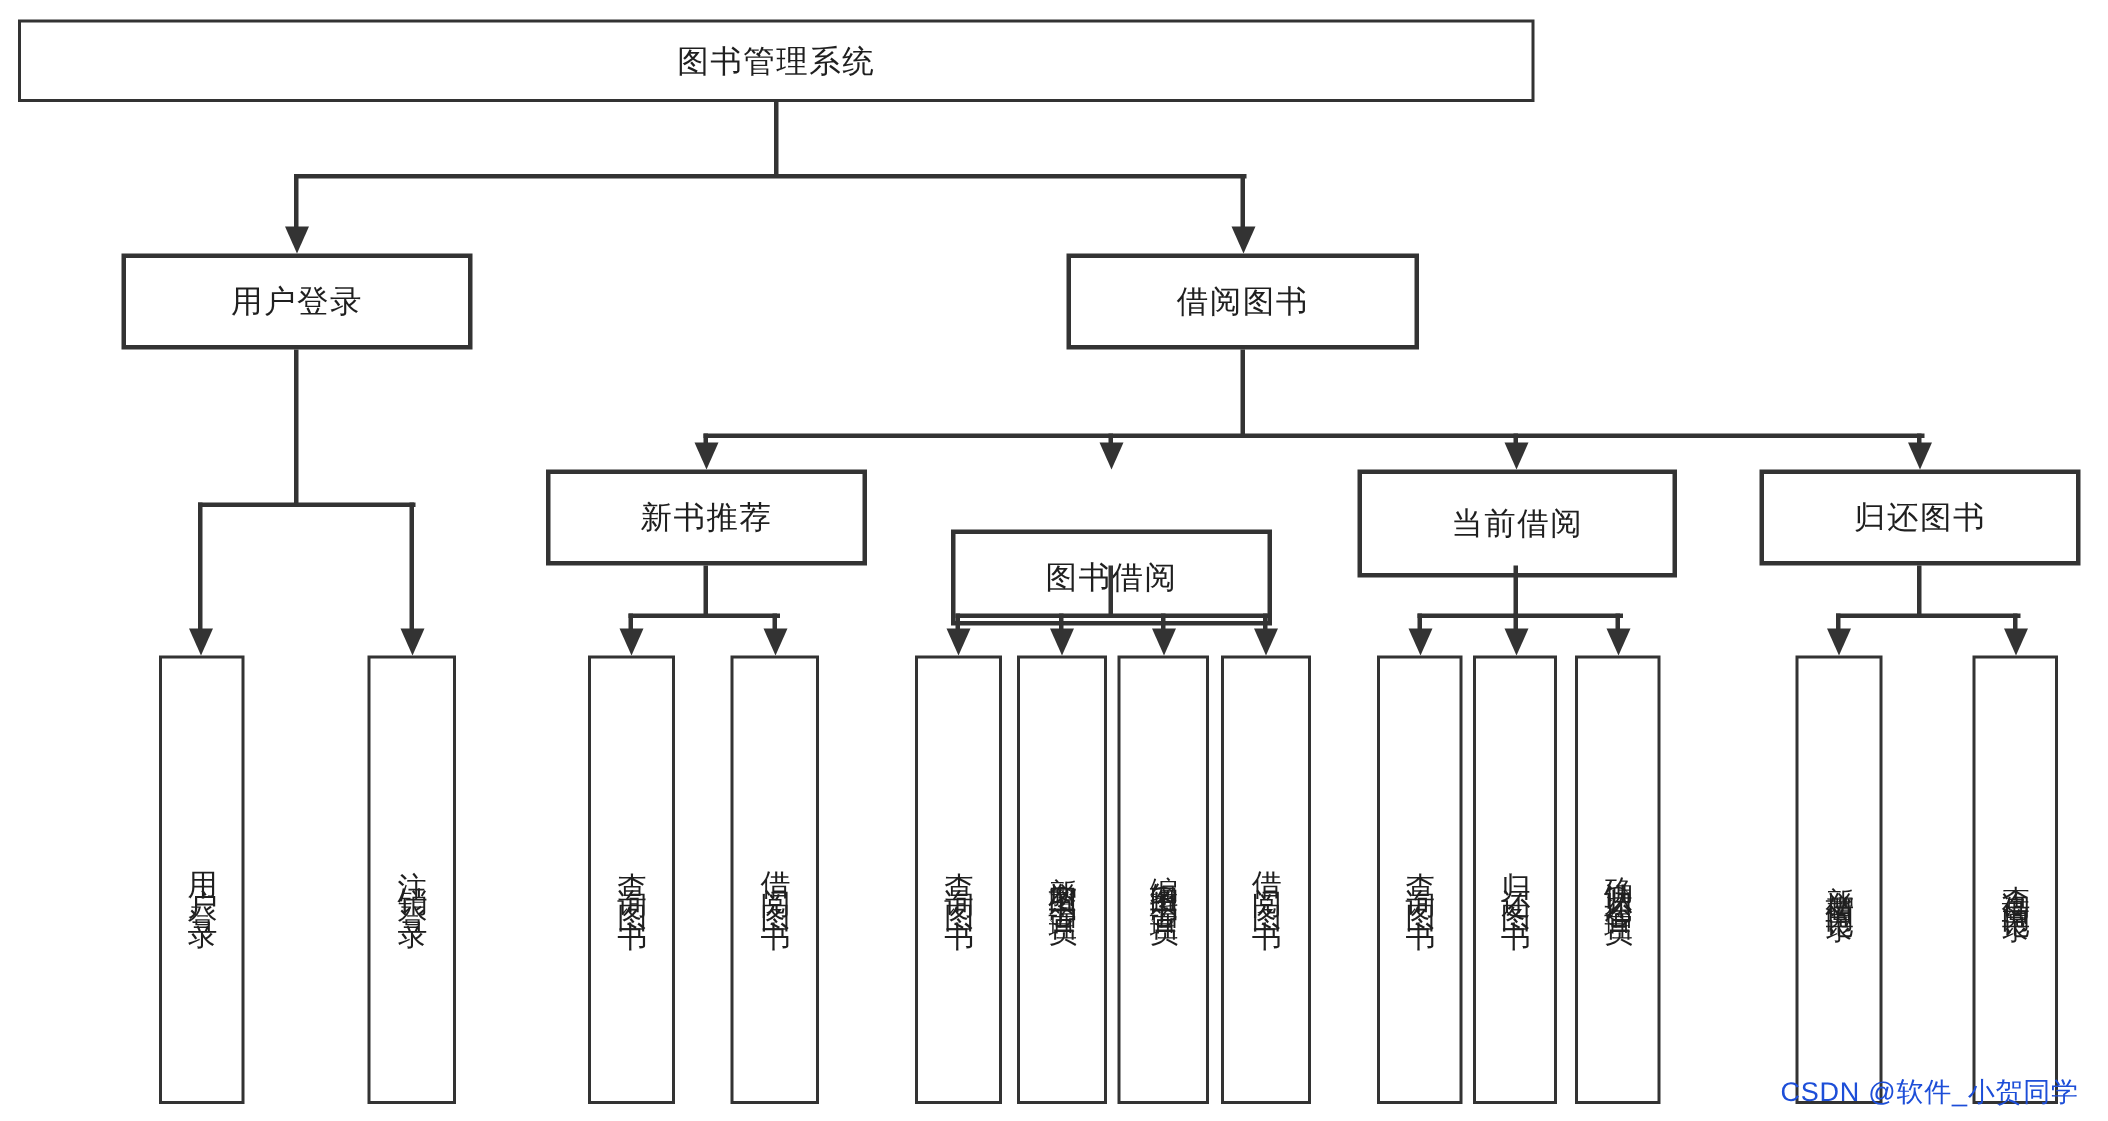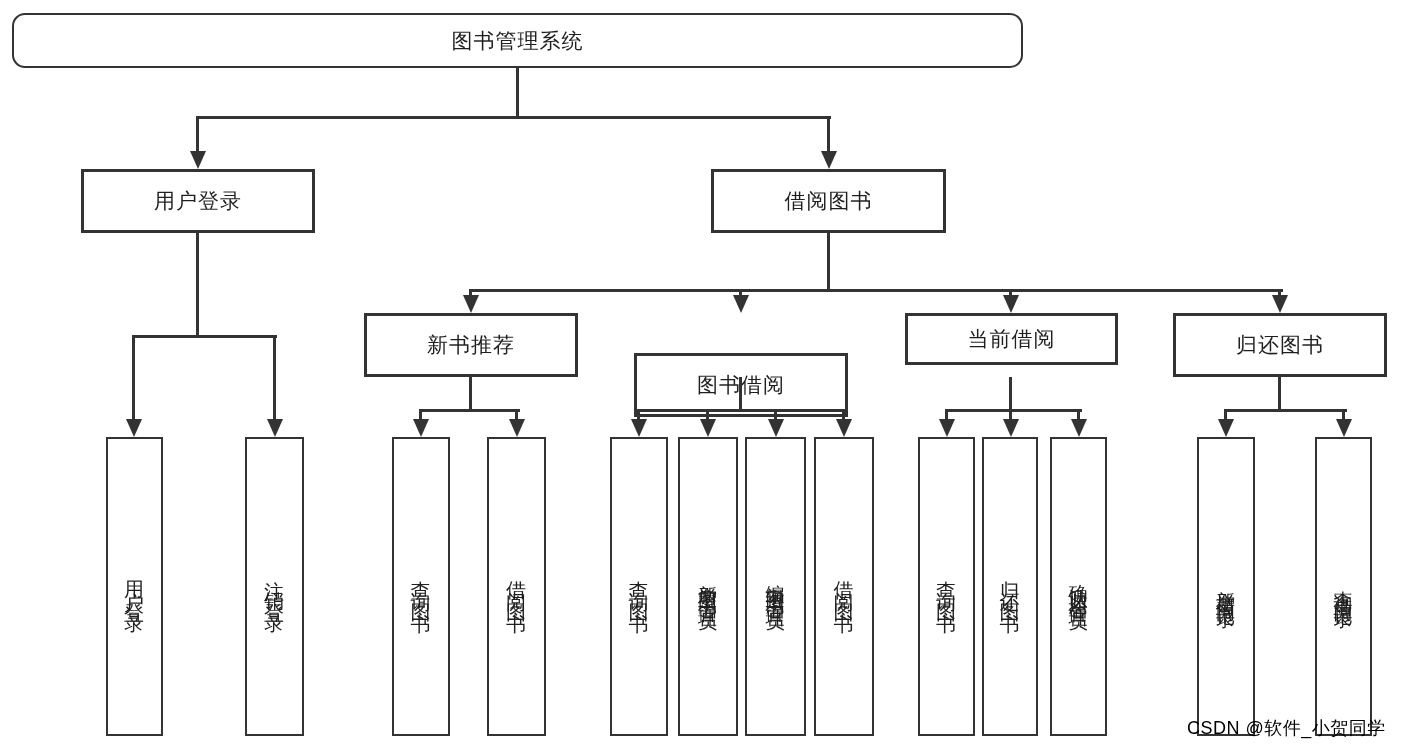--- a/index.html
+++ b/index.html
@@ -31,46 +31,46 @@
   }
   .leaf .vlbl.tight{font-size:19px;letter-spacing:4px;}
   
   .v{position:absolute;width:3px;background:#333333;}
   .h{position:absolute;height:3px;background:#333333;}
   .a{position:absolute;width:0;height:0;
      border-left:8px solid transparent;border-right:8px solid transparent;
      border-top:18px solid #333333;}
   .watermark{
     position:absolute;left:1187px;top:716px;
-    font-size:18px;color:#000000;letter-spacing:0.5px;white-space:nowrap;z-index:9;
+    font-size:18px;color:#1d4ed8;letter-spacing:0.5px;white-space:nowrap;z-index:9;
   }
 </style>
 </head>
 <body>
 
 <div class="canvas">
 
-  <div class="node root" style="left:12px;top:13px;width:1011px;height:55px;border-radius:13px;">
+  <div class="node root" style="left:12px;top:13px;width:1011px;height:55px;">
     <span class="lbl">图书管理系统</span>
   </div>
 
   <div class="node" style="left:81px;top:169px;width:234px;height:64px;">
     <span class="lbl">用户登录</span>
   </div>
   <div class="node" style="left:711px;top:169px;width:235px;height:64px;">
     <span class="lbl">借阅图书</span>
   </div>
 
   <div class="node" style="left:364px;top:313px;width:214px;height:64px;">
     <span class="lbl">新书推荐</span>
   </div>
   <div class="node" style="left:634px;top:313px;width:214px;height:64px;margin-top:40px;">
     <span class="lbl">图书借阅</span>
   </div>
-  <div class="node" style="left:905px;top:313px;width:213px;height:52px;">
+  <div class="node" style="left:905px;top:313px;width:213px;height:72px;">
     <span class="lbl">当前借阅</span>
   </div>
   <div class="node" style="left:1173px;top:313px;width:214px;height:64px;">
     <span class="lbl">归还图书</span>
   </div>
 
   <div class="leaf" style="left:106px;top:437px;width:57px;height:299px;">
     <span class="vlbl">用户登录</span>
   </div>
   <div class="leaf" style="left:245px;top:437px;width:59px;height:299px;">

